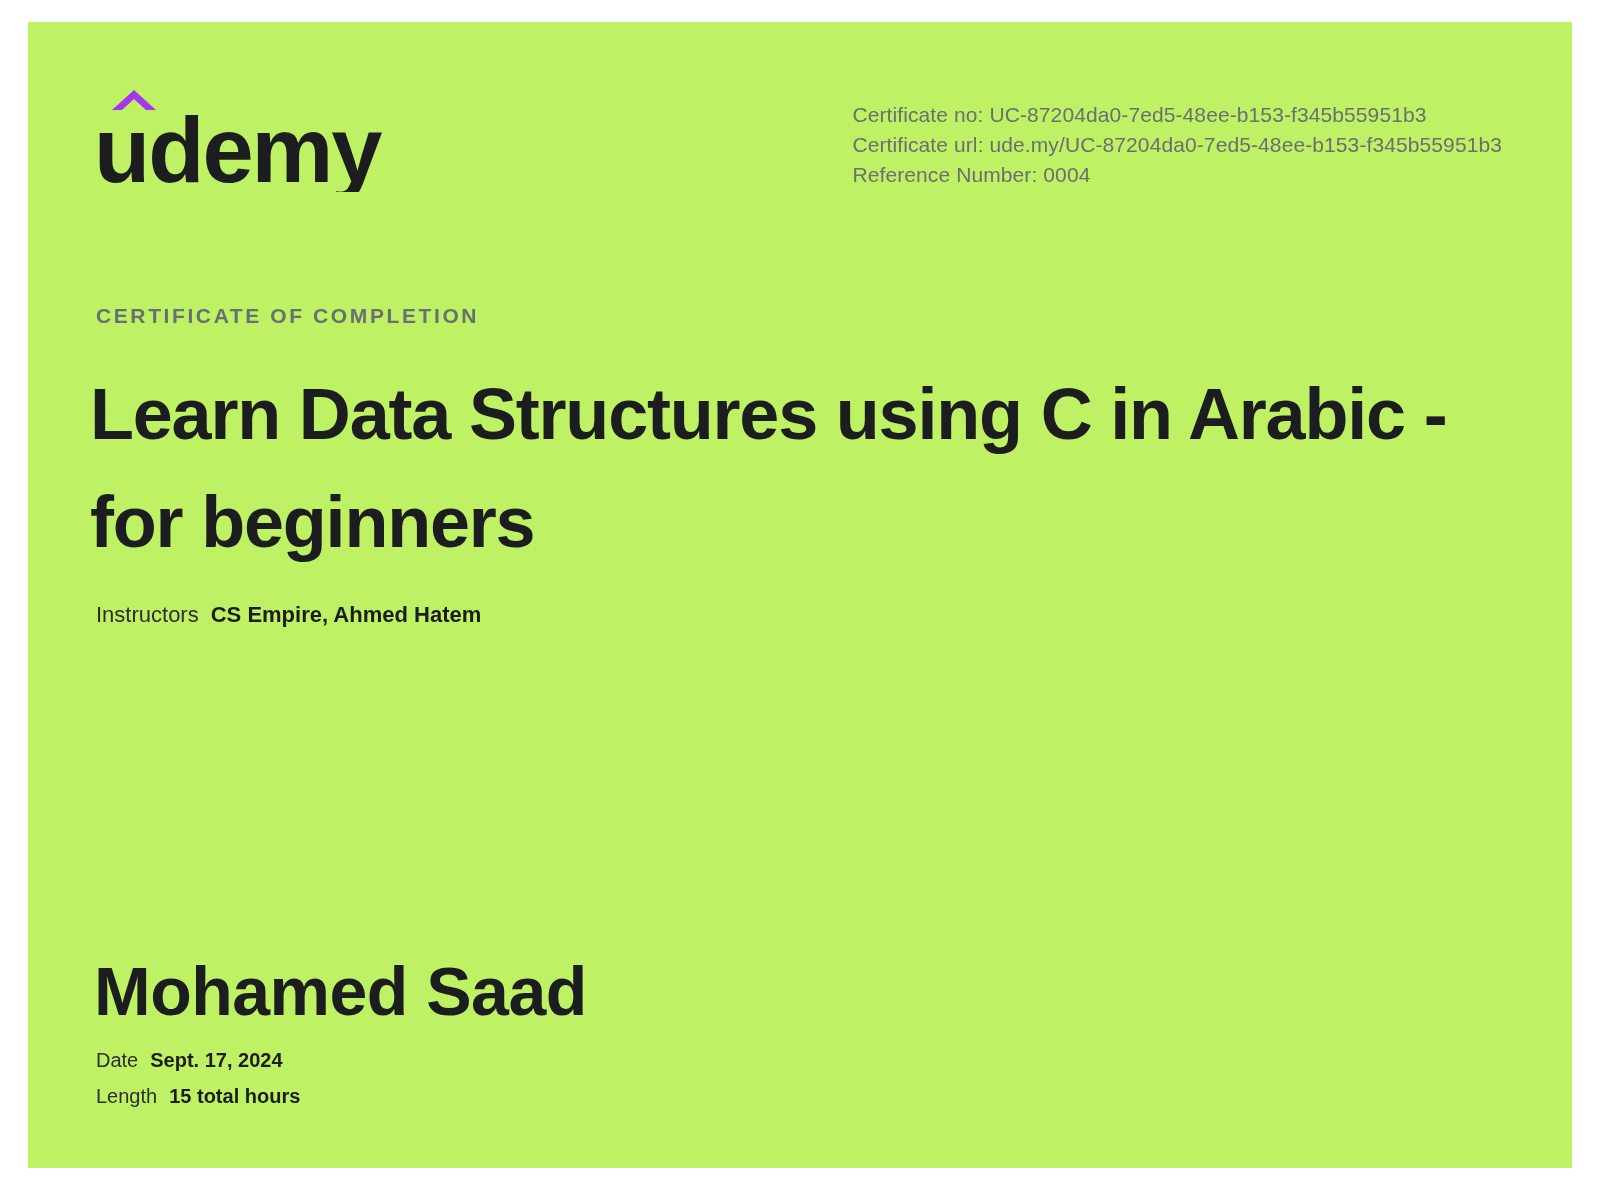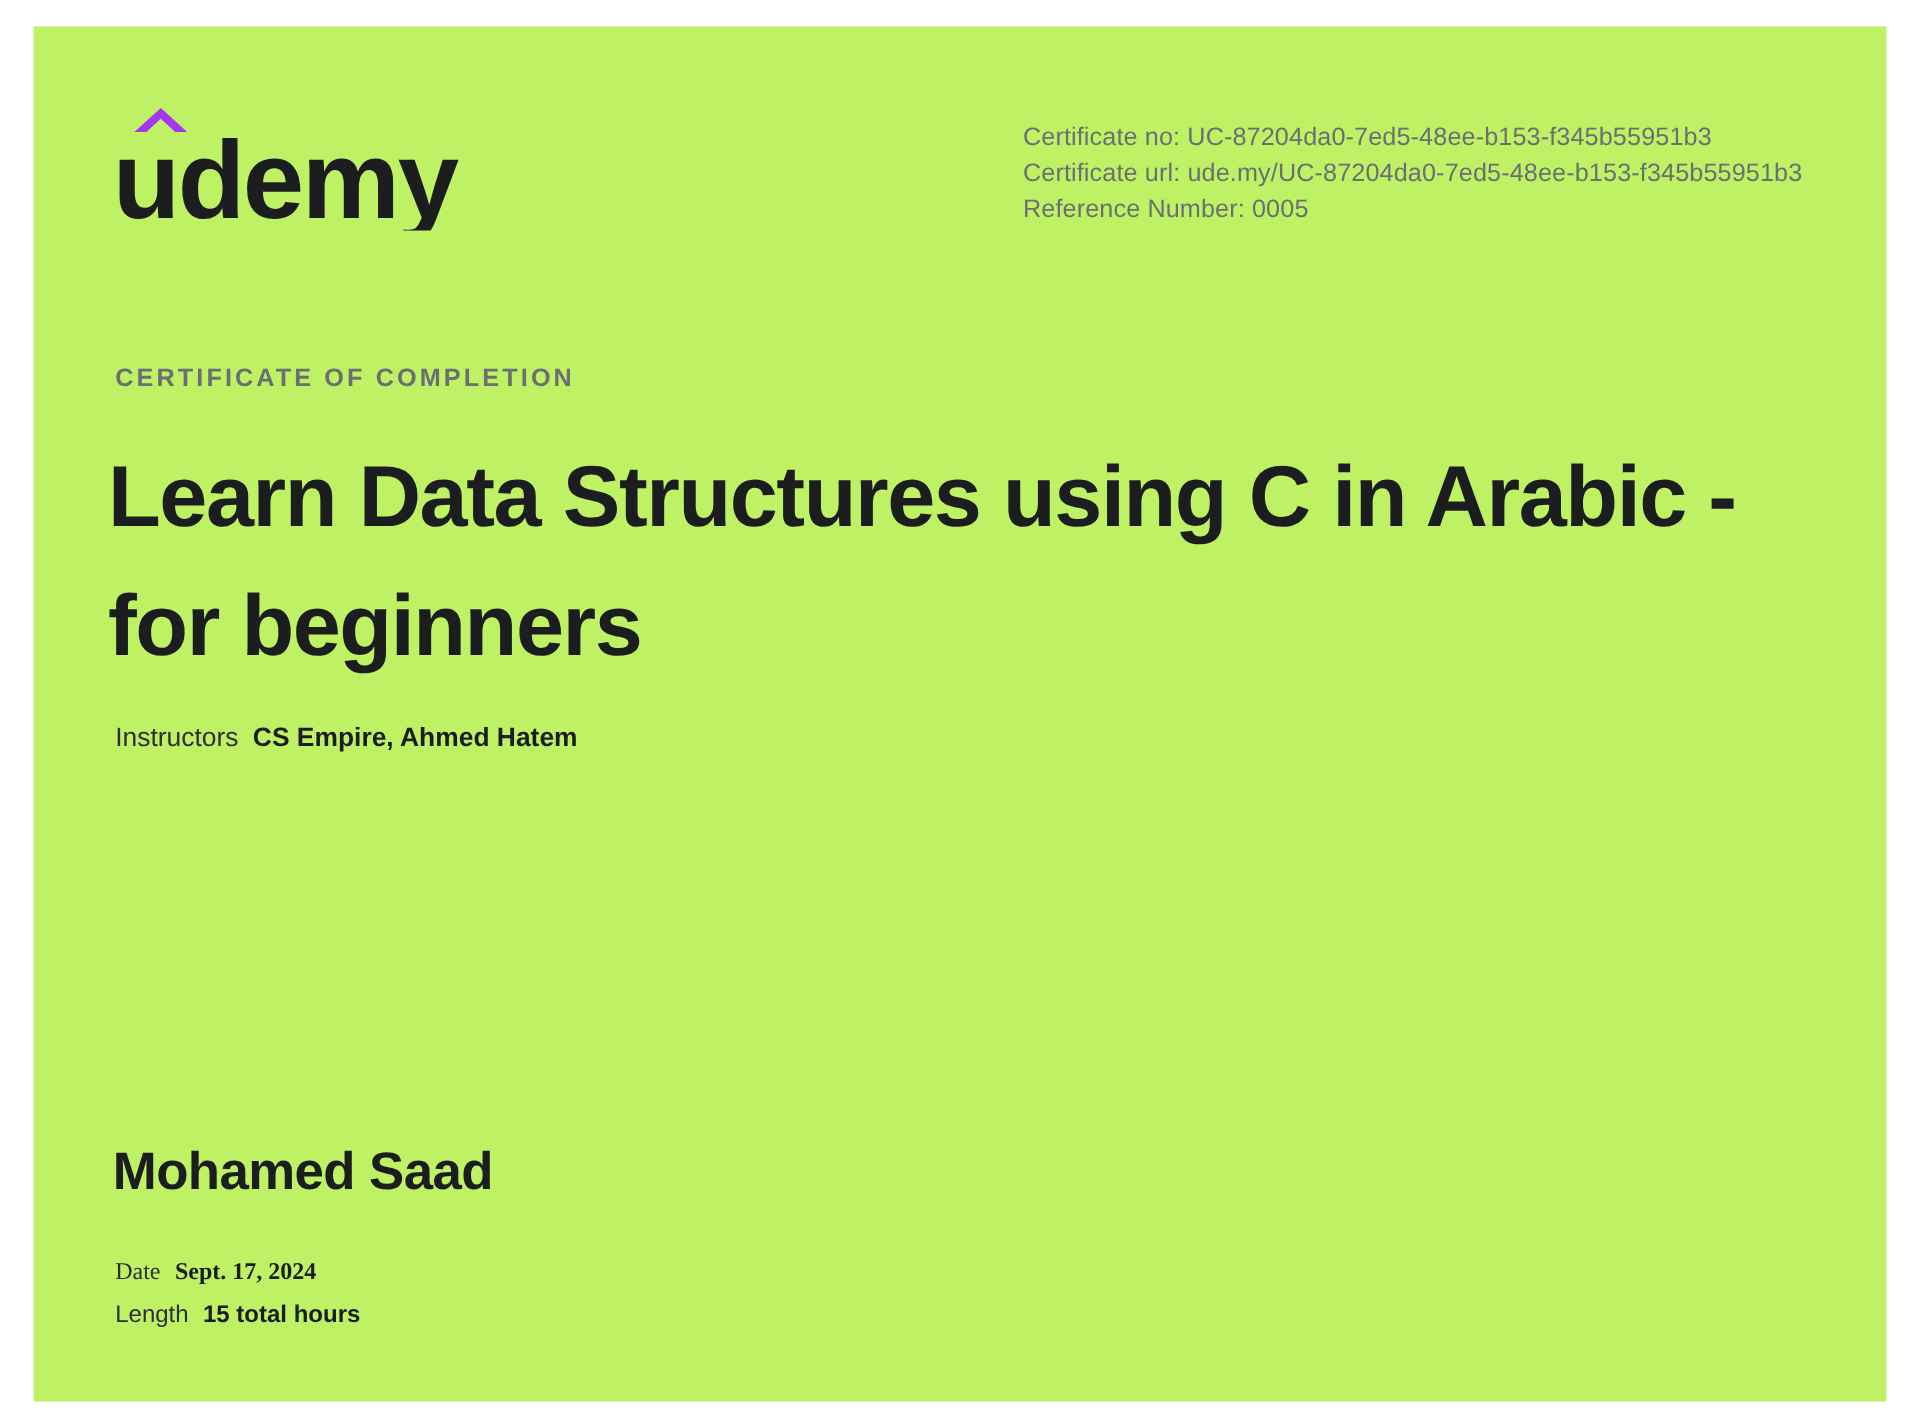--- a/index.html
+++ b/index.html
@@ -93,35 +93,35 @@
   .instructors .names {
     font-weight: bold;
     margin-left: 12px;
   }
 
   
   .recipient {
     position: absolute;
     left: 66px;
     top: 930px;
-    font-size: 44px;
+    font-size: 68px;
     font-weight: bold;
     letter-spacing: -0.5px;
     color: #1c1d1f;
   }
 
   .fact {
     position: absolute;
     left: 68px;
     font-size: 20px;
     color: #2d2f31;
     line-height: 28px;
     white-space: nowrap;
   }
-  .fact.date { top: 1024px; font-family: Liberation Serif, serif; }
+  .fact.date { top: 1024px; }
   .fact.length { top: 1060px; }
   .fact .v {
     font-weight: bold;
     margin-left: 12px;
     color: #1c1d1f;
   }
 </style>
 </head>
 <body>
 
@@ -132,21 +132,21 @@
     <div class="logo">
       <svg width="300" height="110" viewBox="0 0 300 110" xmlns="http://www.w3.org/2000/svg" aria-label="udemy">
         <path d="M18 28 L40 8 L62 28 L52 28 L40 17 L28 28 Z" fill="#a435f0"></path>
         <text x="0" y="100" font-family="Liberation Sans, sans-serif" font-size="92" font-weight="bold" fill="#1c1d1f" letter-spacing="-2">udemy</text>
       </svg>
     </div>
 
     <div class="meta">
       <div>Certificate no: UC-87204da0-7ed5-48ee-b153-f345b55951b3</div>
       <div>Certificate url: ude.my/UC-87204da0-7ed5-48ee-b153-f345b55951b3</div>
-      <div>Reference Number: 0005</div>
+      <div>Reference Number: 0004</div>
     </div>
 
   </div>
 
   <div class="eyebrow">CERTIFICATE OF COMPLETION</div>
 
   <div class="course-title">Learn Data Structures using C in Arabic - for beginners</div>
 
   <div class="instructors">
     <span class="label">Instructors</span><span class="names">CS Empire,  Ahmed Hatem</span>

